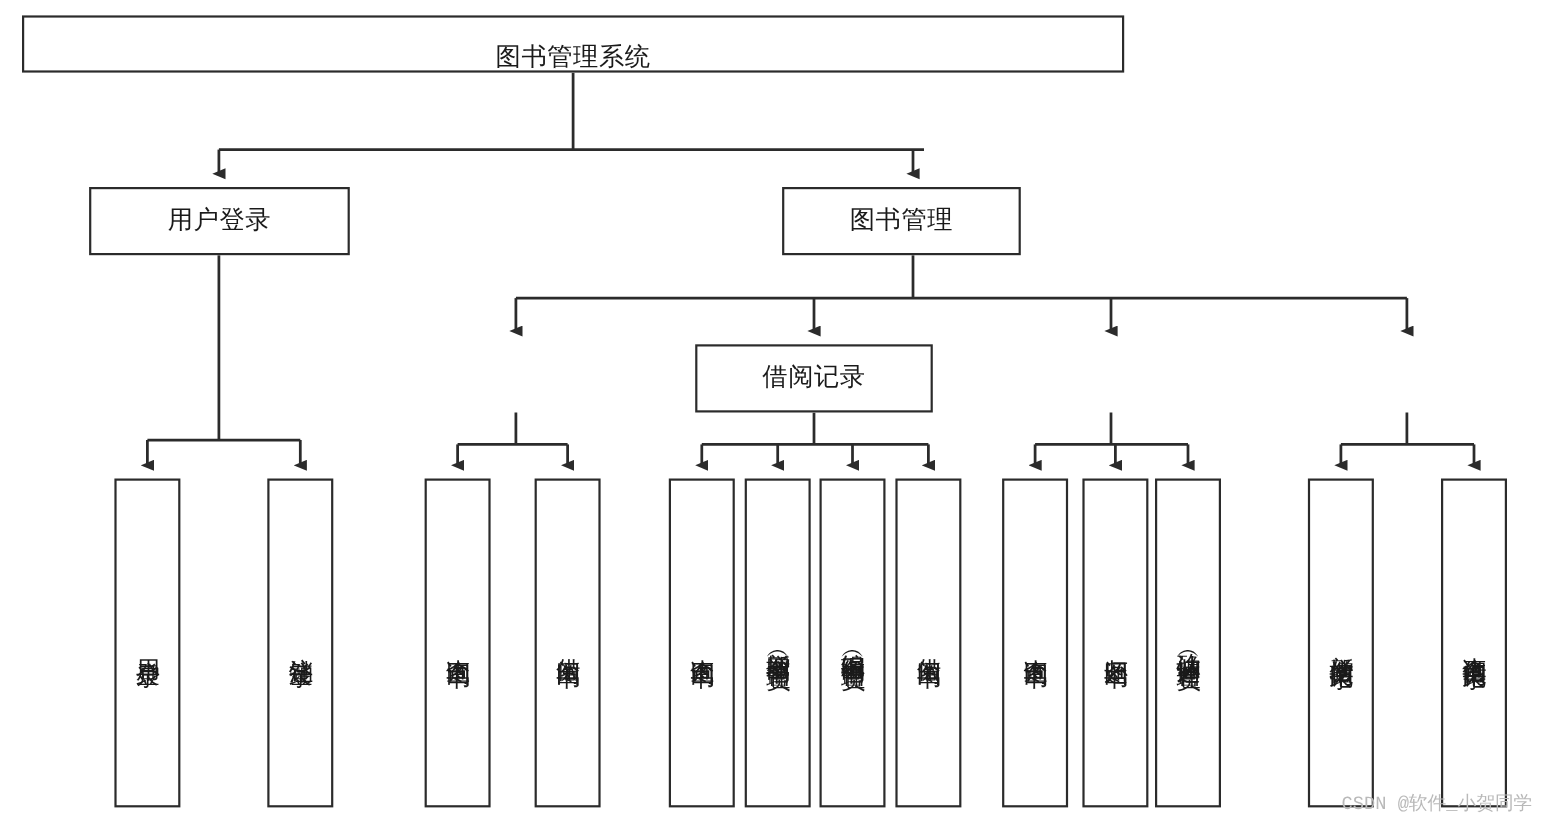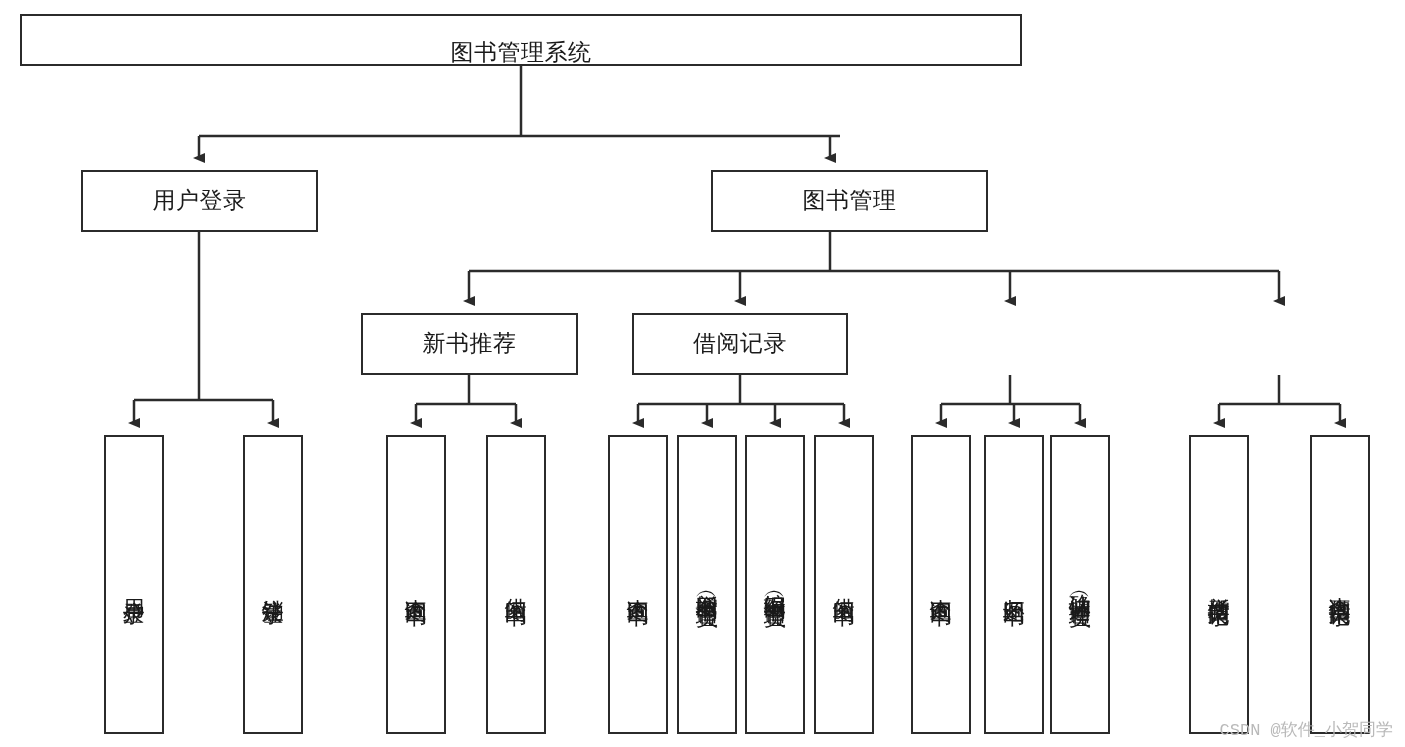--- a/index.html
+++ b/index.html
@@ -123,27 +123,24 @@
     <path d="M1340,404 L1340,423" stroke="#2b2b2b" stroke-width="2.5" fill="none" marker-end="url(#arrow)"></path>
   </svg>
 
   <div class="node h-node" style="left:20px; top:14px; width:1002px; height:52px;align-items:flex-end;">
     <span class="node-label">图书管理系统</span>
   </div>
 
   <div class="node h-node" style="left:81px; top:170px; width:237px; height:62px;">
     <span class="node-label">用户登录</span>
   </div>
-  <div class="node h-node" style="left:711px; top:170px; width:277px; height:62px;">
+  <div class="node h-node" style="left:711px; top:170px; width:217px; height:62px;">
     <span class="node-label">图书管理</span>
   </div>
 
-  <div class="node h-node" style="left:361px; top:313px; width:217px; height:62px;">
-    <span class="node-label">新书推荐</span>
-  </div>
   <div class="node h-node" style="left:632px; top:313px; width:216px; height:62px;">
     <span class="node-label">借阅记录</span>
   </div>
 
   <div class="node v-node" style="left:104px; top:435px; width:60px; height:299px;">
     <span class="node-label">用户登录</span>
   </div>
   <div class="node v-node" style="left:243px; top:435px; width:60px; height:299px;">
     <span class="node-label">注销登录</span>
   </div>

